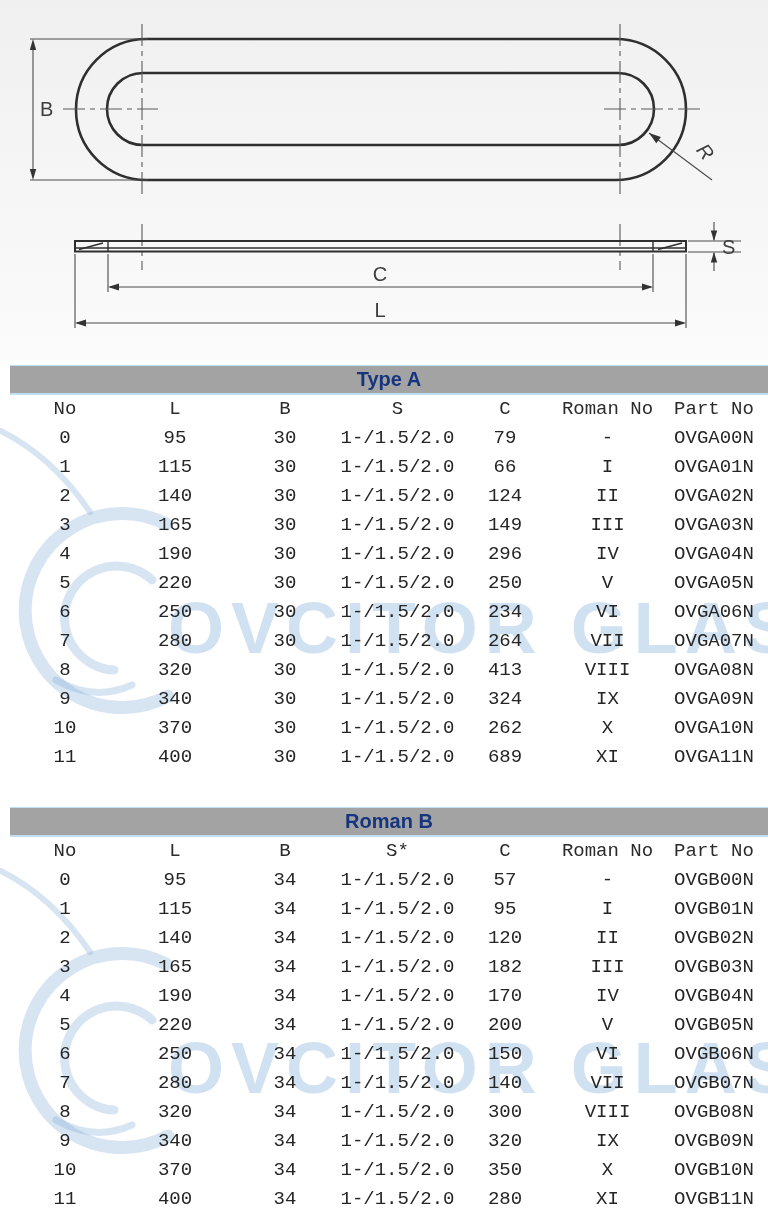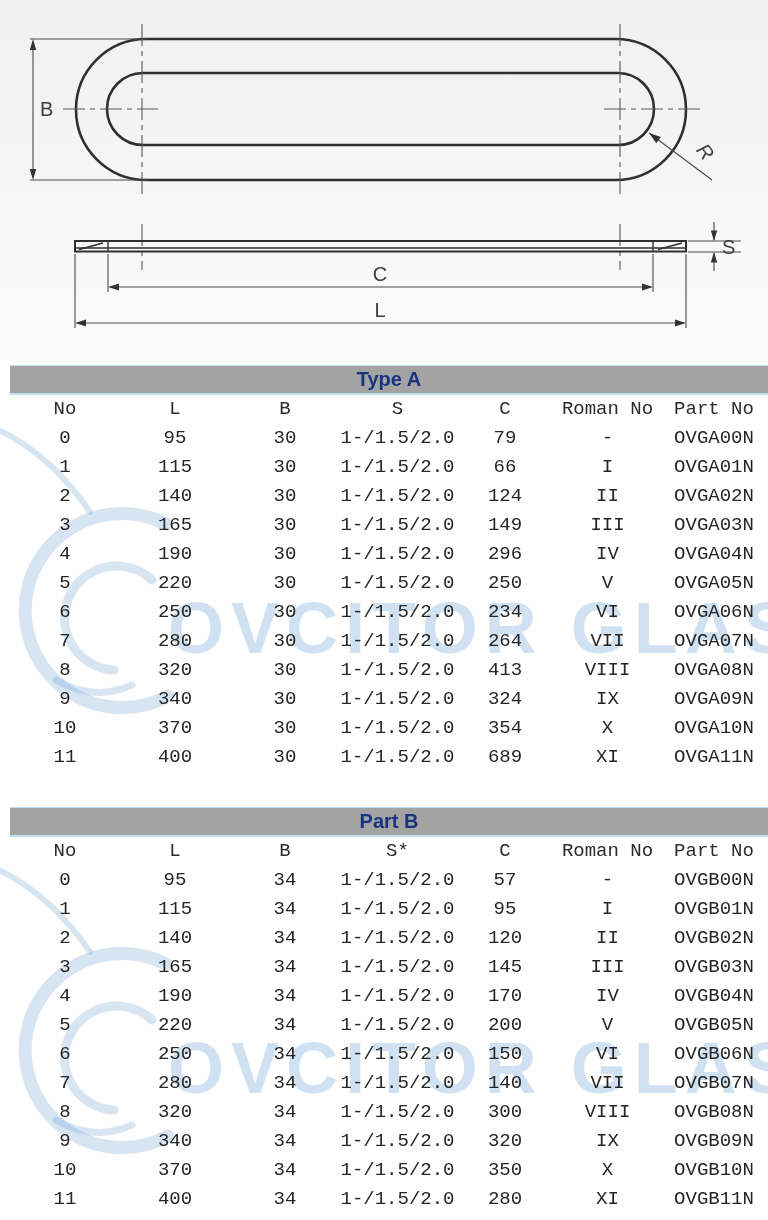--- a/index.html
+++ b/index.html
@@ -213,34 +213,34 @@
     <div class="cell td-cell">340</div>
     <div class="cell td-cell">30</div>
     <div class="cell td-cell">1-/1.5/2.0</div>
     <div class="cell td-cell">324</div>
     <div class="cell td-cell">IX</div>
     <div class="cell td-cell">OVGA09N</div>
     <div class="cell td-cell">10</div>
     <div class="cell td-cell">370</div>
     <div class="cell td-cell">30</div>
     <div class="cell td-cell">1-/1.5/2.0</div>
-    <div class="cell td-cell">354</div>
+    <div class="cell td-cell">262</div>
     <div class="cell td-cell">X</div>
     <div class="cell td-cell">OVGA10N</div>
     <div class="cell td-cell">11</div>
     <div class="cell td-cell">400</div>
     <div class="cell td-cell">30</div>
     <div class="cell td-cell">1-/1.5/2.0</div>
     <div class="cell td-cell">689</div>
     <div class="cell td-cell">XI</div>
     <div class="cell td-cell">OVGA11N</div>
   </div>
 
 <div class="type-bar b">
-  <span>Part B</span>
+  <span>Roman B</span>
 </div>
 <div class="data-grid b">
     <div class="cell th-cell">No</div>
     <div class="cell th-cell">L</div>
     <div class="cell th-cell">B</div>
     <div class="cell th-cell">S*</div>
     <div class="cell th-cell">C</div>
     <div class="cell th-cell">Roman No</div>
     <div class="cell th-cell">Part No</div>
     <div class="cell td-cell">0</div>
@@ -261,21 +261,21 @@
     <div class="cell td-cell">140</div>
     <div class="cell td-cell">34</div>
     <div class="cell td-cell">1-/1.5/2.0</div>
     <div class="cell td-cell">120</div>
     <div class="cell td-cell">II</div>
     <div class="cell td-cell">OVGB02N</div>
     <div class="cell td-cell">3</div>
     <div class="cell td-cell">165</div>
     <div class="cell td-cell">34</div>
     <div class="cell td-cell">1-/1.5/2.0</div>
-    <div class="cell td-cell">145</div>
+    <div class="cell td-cell">182</div>
     <div class="cell td-cell">III</div>
     <div class="cell td-cell">OVGB03N</div>
     <div class="cell td-cell">4</div>
     <div class="cell td-cell">190</div>
     <div class="cell td-cell">34</div>
     <div class="cell td-cell">1-/1.5/2.0</div>
     <div class="cell td-cell">170</div>
     <div class="cell td-cell">IV</div>
     <div class="cell td-cell">OVGB04N</div>
     <div class="cell td-cell">5</div>

